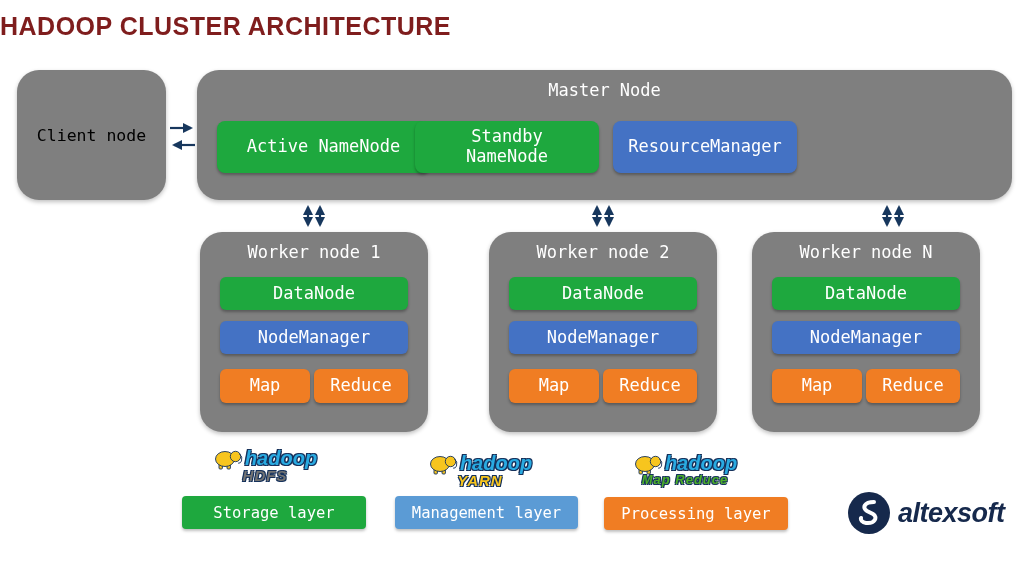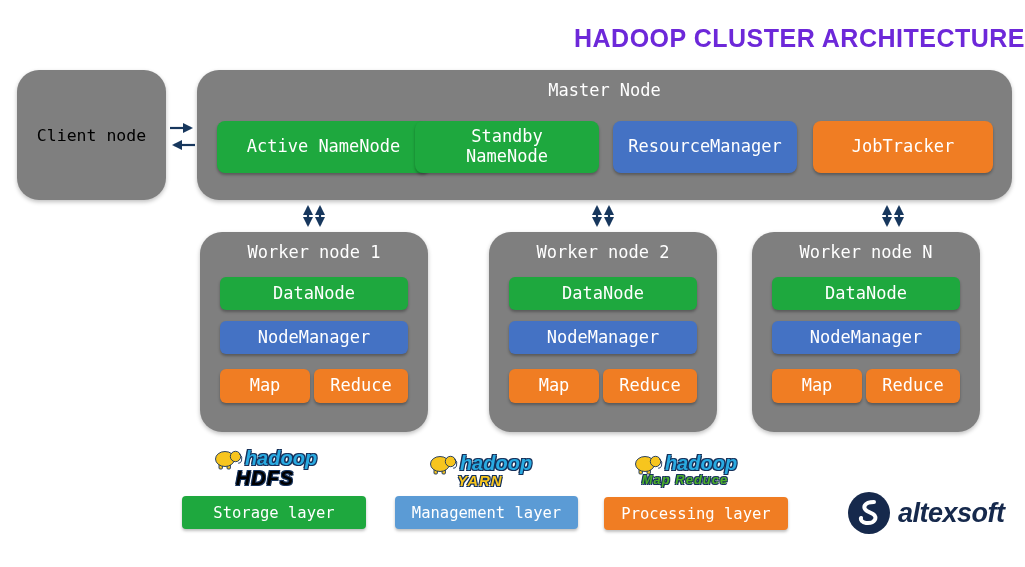--- a/index.html
+++ b/index.html
@@ -1,22 +1,22 @@
 <!DOCTYPE html>
 <html><head>
 <meta charset="utf-8">
 <style>
   * { margin:0; padding:0; box-sizing:border-box; }
   body { background:#ffffff; font-family:"Liberation Sans", sans-serif; }
   .canvas { position:relative; width:1025px; height:567px; background:#ffffff; overflow:hidden; }
 
   .page-title {
-    position:absolute; top:24px; left:0; width:100%;
-    text-align:right; font-size:25px; font-weight:bold;
-    color:#6d28d9; letter-spacing:0.5px;
+    position:absolute; top:12px; left:0; width:100%;
+    text-align:left; font-size:25px; font-weight:bold;
+    color:#7f1d1d; letter-spacing:0.5px;
     font-family:"Liberation Sans", sans-serif;
   }
 
   .gray-box {
     position:absolute; background:#7f7f7f; border-radius:22px;
     box-shadow:0 2px 4px rgba(0,0,0,0.25);
   }
   .client-node { left:17px; top:70px; width:149px; height:130px;
     display:flex; align-items:center; justify-content:center; }
   .client-node .lbl { color:#000000; font-size:16.5px; font-family:"DejaVu Sans Mono", monospace; }
@@ -62,21 +62,21 @@
   .hadoop-word {
     font-family:"Liberation Sans", sans-serif; font-style:italic; font-weight:bold;
     font-size:20px; color:#29aae1;
     text-shadow:-1.2px -1.2px 0 #15315b, 1.2px -1.2px 0 #15315b, -1.2px 1.2px 0 #15315b, 1.2px 1.2px 0 #15315b;
   }
   .product {
     font-family:"Liberation Sans", sans-serif; font-style:italic; font-weight:bold;
     margin-top:-3px; letter-spacing:1px;
     text-shadow:-1px -1px 0 #15315b, 1px -1px 0 #15315b, -1px 1px 0 #15315b, 1px 1px 0 #15315b;
   }
-  .product-hdfs { color:#000000; font-size:20px; }
+  .product-hdfs { color:#737373; font-size:15px; }
   .product-yarn { color:#f7c51e; font-size:15px; }
   .product-mr   { color:#4caf28; font-size:13px; }
 
   .layer-bar {
     position:absolute; display:flex; align-items:center; justify-content:center;
     color:#fff; font-family:"DejaVu Sans Mono", monospace; font-size:15.5px;
     border-radius:4px; box-shadow:0 2px 3px rgba(0,0,0,0.25);
   }
   .layer-storage    { left:182px; top:496px; width:184px; height:33px; }
   .layer-management { left:395px; top:496px; width:183px; height:33px; }
@@ -99,21 +99,20 @@
     <div class="lbl">Client node</div>
   </div>
 
   <div class="gray-box master-node">
     <div class="box-title">Master Node</div>
     <div class="node-btn green btn-active">Active NameNode</div>
     <div class="node-btn green btn-standby">
       <span>Standby NameNode</span>
     </div>
     <div class="node-btn blue btn-resource">ResourceManager</div>
-    <div class="node-btn orange btn-job">JobTracker</div>
   </div>
 
   <div class="gray-box worker worker-1">
     <div class="box-title">Worker node 1</div>
     <div class="node-btn green w-datanode">DataNode</div>
     <div class="node-btn blue w-nodemanager">NodeManager</div>
     <div class="node-btn orange w-map">Map</div>
     <div class="node-btn orange w-reduce">Reduce</div>
   </div>
 

